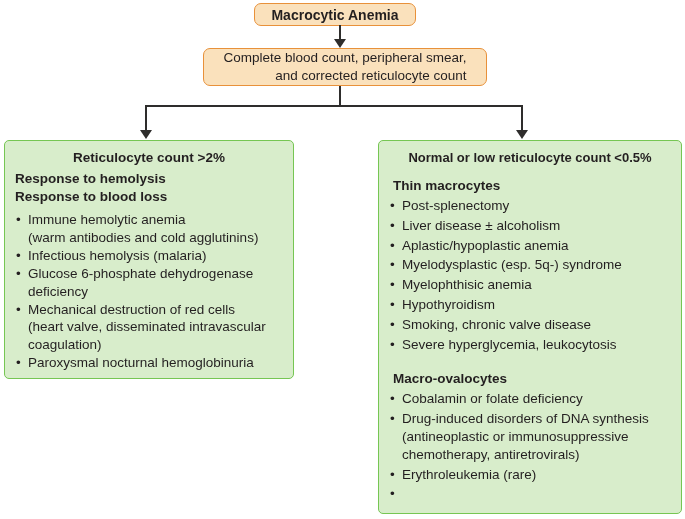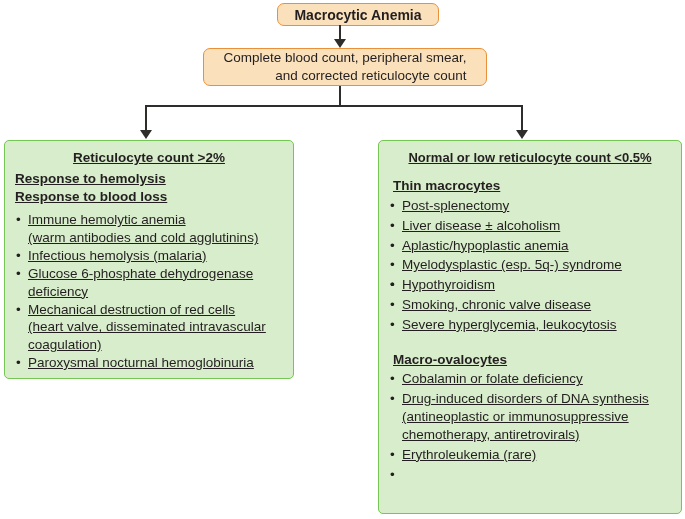--- a/index.html
+++ b/index.html
@@ -27,24 +27,23 @@
     display: flex;
     align-items: center;
     justify-content: center;
     text-align: center;
   }
   .green {
     background: #d8edcb;
     border: 1.5px solid #76c653;
     border-radius: 5px;
     padding: 8px 10px;
-    text-decoration: underline;
   }
   .title-box {
-    left: 277px; top: 3px; width: 162px; height: 23px;
+    left: 254px; top: 3px; width: 162px; height: 23px;
     font-weight: bold; font-size: 14px;
   }
   .test-box {
     left: 203px; top: 48px; width: 284px; height: 38px;
     font-size: 13.5px; line-height: 1.3; text-align: right;
   }
   .multiline { white-space: pre-line; }
   .line {
     position: absolute;
     background: #2e2d2c;
@@ -142,21 +141,21 @@
   <div class="box green right-box">
     <div class="g-heading">Normal or low reticulocyte count &lt;0.5%</div>
 
     <div class="section">
       <div class="g-subhead">Thin macrocytes</div>
       <ul class="blist">
         <li><span class="b">•</span><span class="t">Post-splenectomy</span></li>
         <li><span class="b">•</span><span class="t">Liver disease ± alcoholism</span></li>
         <li><span class="b">•</span><span class="t">Aplastic/hypoplastic anemia</span></li>
         <li><span class="b">•</span><span class="t">Myelodysplastic (esp. 5q-) syndrome</span></li>
-        <li><span class="b">•</span></li>
+        <li><span class="b">•</span><span class="t">Myelophthisic anemia</span></li>
         <li><span class="b">•</span><span class="t">Hypothyroidism</span></li>
         <li><span class="b">•</span><span class="t">Smoking, chronic valve disease</span></li>
         <li><span class="b">•</span><span class="t">Severe hyperglycemia, leukocytosis</span></li>
       </ul>
     </div>
 
     <div class="section-gap"></div>
 
     <div class="section">
       <div class="g-subhead">Macro-ovalocytes</div>

